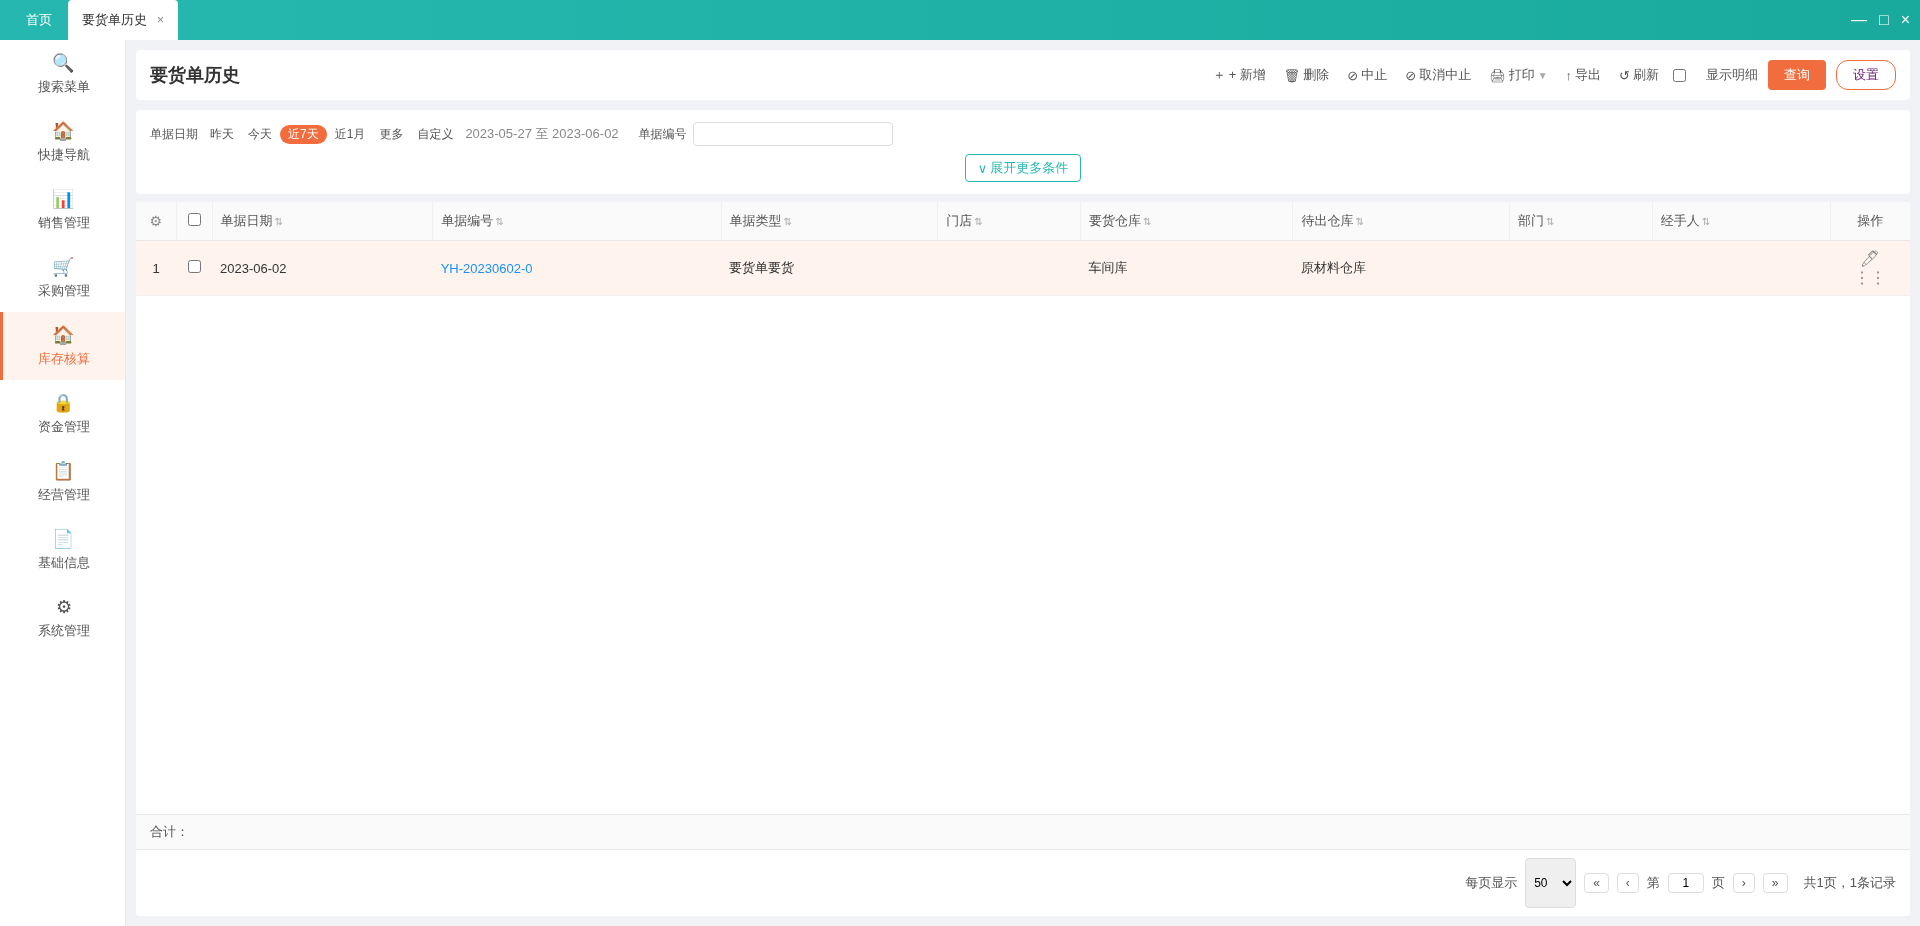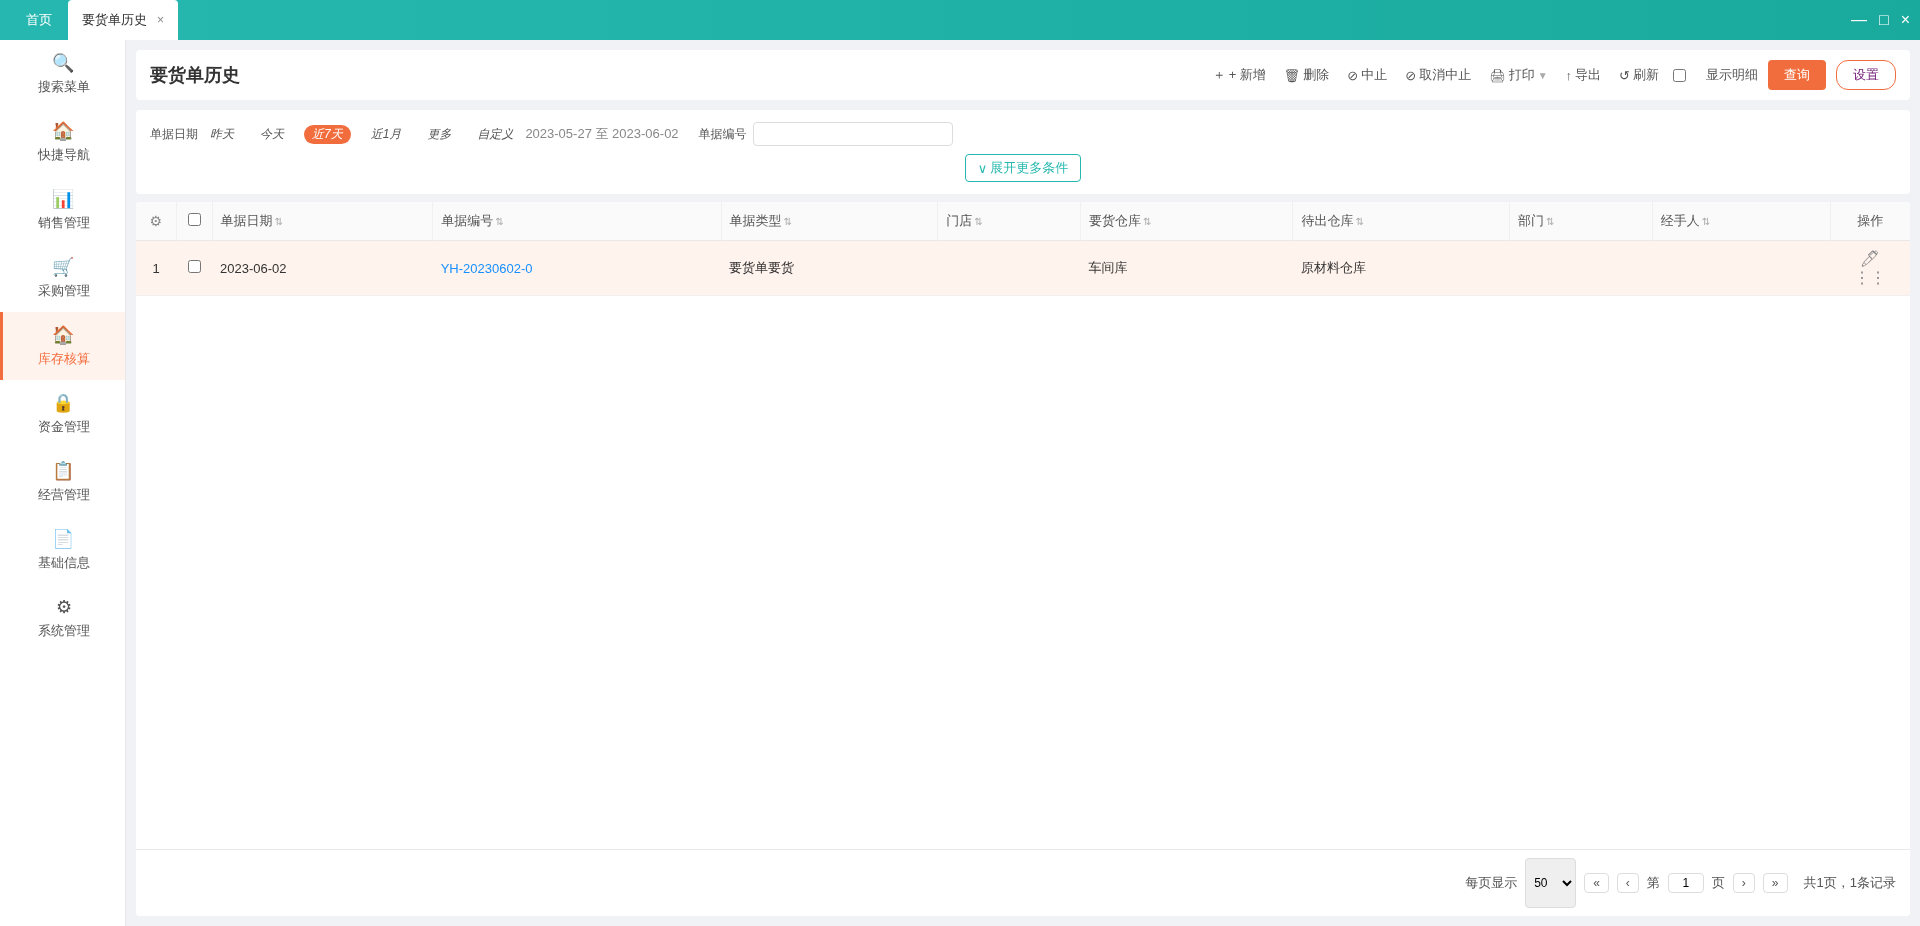--- a/index.html
+++ b/index.html
@@ -171,23 +171,22 @@
       gap: 6px;
     }
     .filter-label {
       color: #555;
       font-size: 12px;
       white-space: nowrap;
     }
     .date-tabs {
       display: flex;
       align-items: center;
-      gap: 14px;
+      gap: 2px;
       flex-wrap: wrap;
-      font-style: italic;
     }
     .date-tab {
       padding: 1px 6px;
       cursor: pointer;
       color: #555;
       font-size: 12px;
       border-radius: 3px;
     }
     .date-tab.active {
       background: #f26d3d;
@@ -548,20 +547,23 @@
               <td></td>
               <td class="ops-col">
                 <span class="row-action" title="编辑">🖊</span>
                 <span class="row-action" title="更多">⋮⋮</span>
               </td>
             </tr>
           </tbody>
         </table>
       </div>
 
+      <div class="table-footer-sum">
+        <span>合计：</span>
+      </div>
 
       <div class="pagination-bar">
         <span>每页显示</span>
         <select>
           <option value="50">50</option>
           <option value="10">10</option>
           <option value="20">20</option>
           <option value="100">100</option>
         </select>
         <button class="page-btn">«</button>

